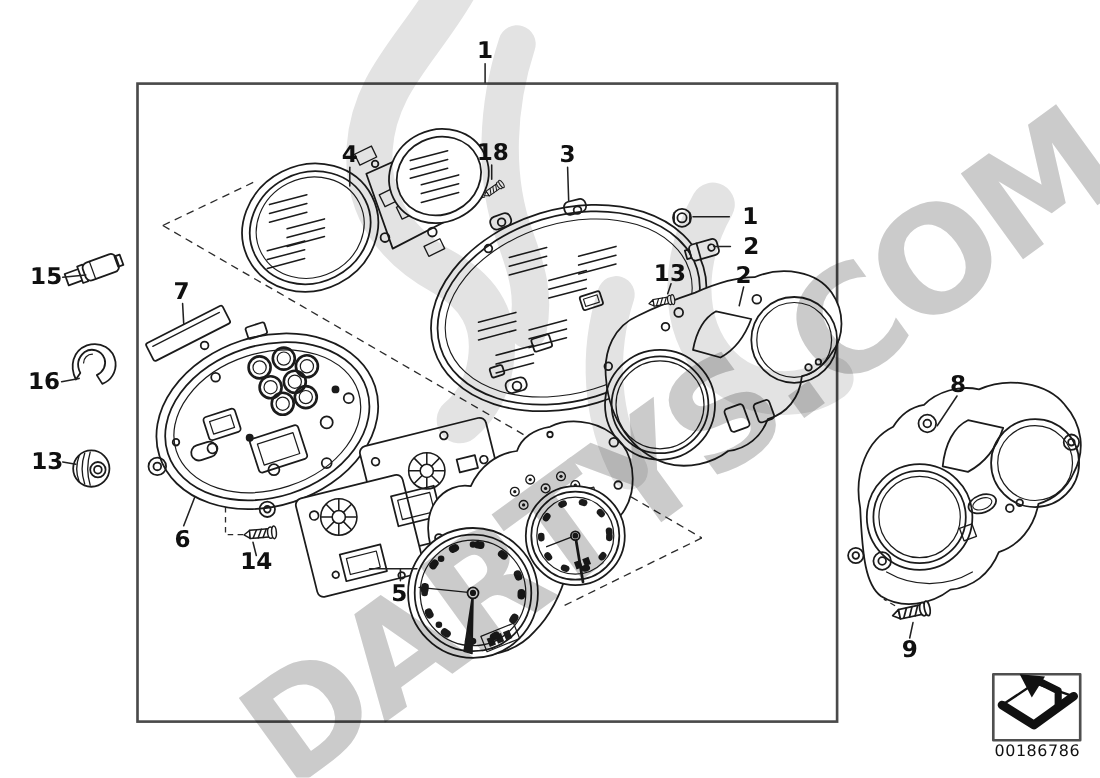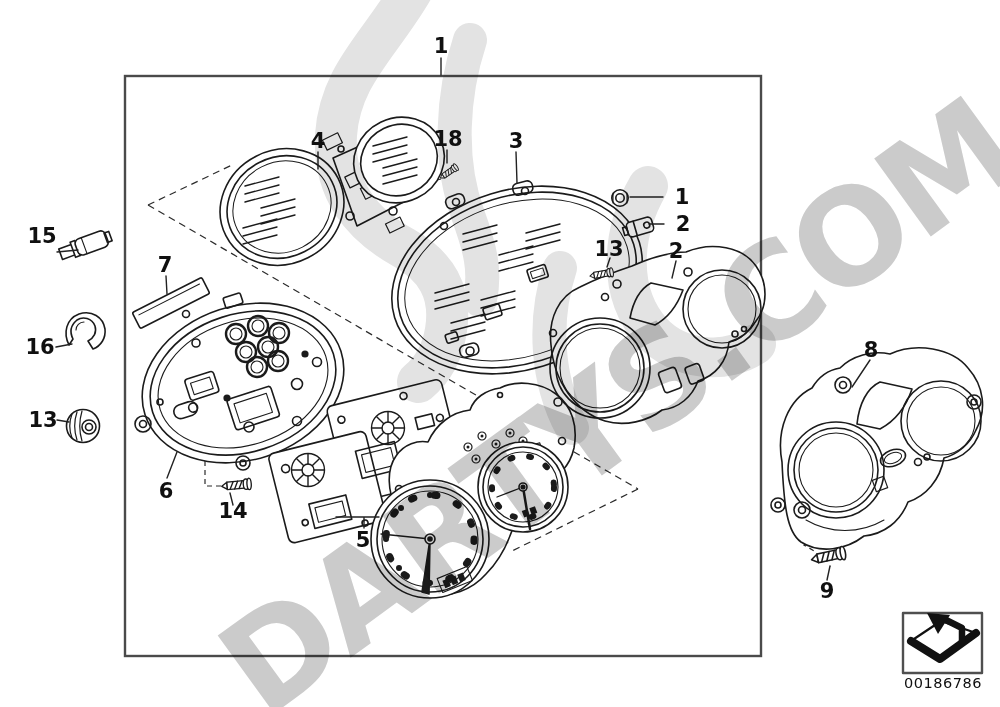--- a/index.html
+++ b/index.html
@@ -403,19 +403,19 @@
   <div class="callout" style="left:363px;top:540px">5</div>
   <div class="callout" style="left:166px;top:491px">6</div>
   <div class="callout" style="left:165px;top:265px">7</div>
   <div class="callout" style="left:871px;top:350px">8</div>
   <div class="callout" style="left:827px;top:591px">9</div>
   <div class="callout" style="left:683px;top:224px">2</div>
   <div class="callout" style="left:682px;top:197px">1</div>
   <div class="callout" style="left:609px;top:249px">13</div>
   <div class="callout" style="left:448px;top:139px">18</div>
   <div class="callout" style="left:233px;top:511px">14</div>
-  <div class="callout" style="left:42px;top:236px">15</div>
+  <div class="callout" style="left:42px;top:252px">15</div>
   <div class="callout" style="left:40px;top:347px">16</div>
   <div class="callout" style="left:43px;top:420px">13</div>
 
   <div class="part-number">00186786</div>
 
 </div>
 
 </body></html>

